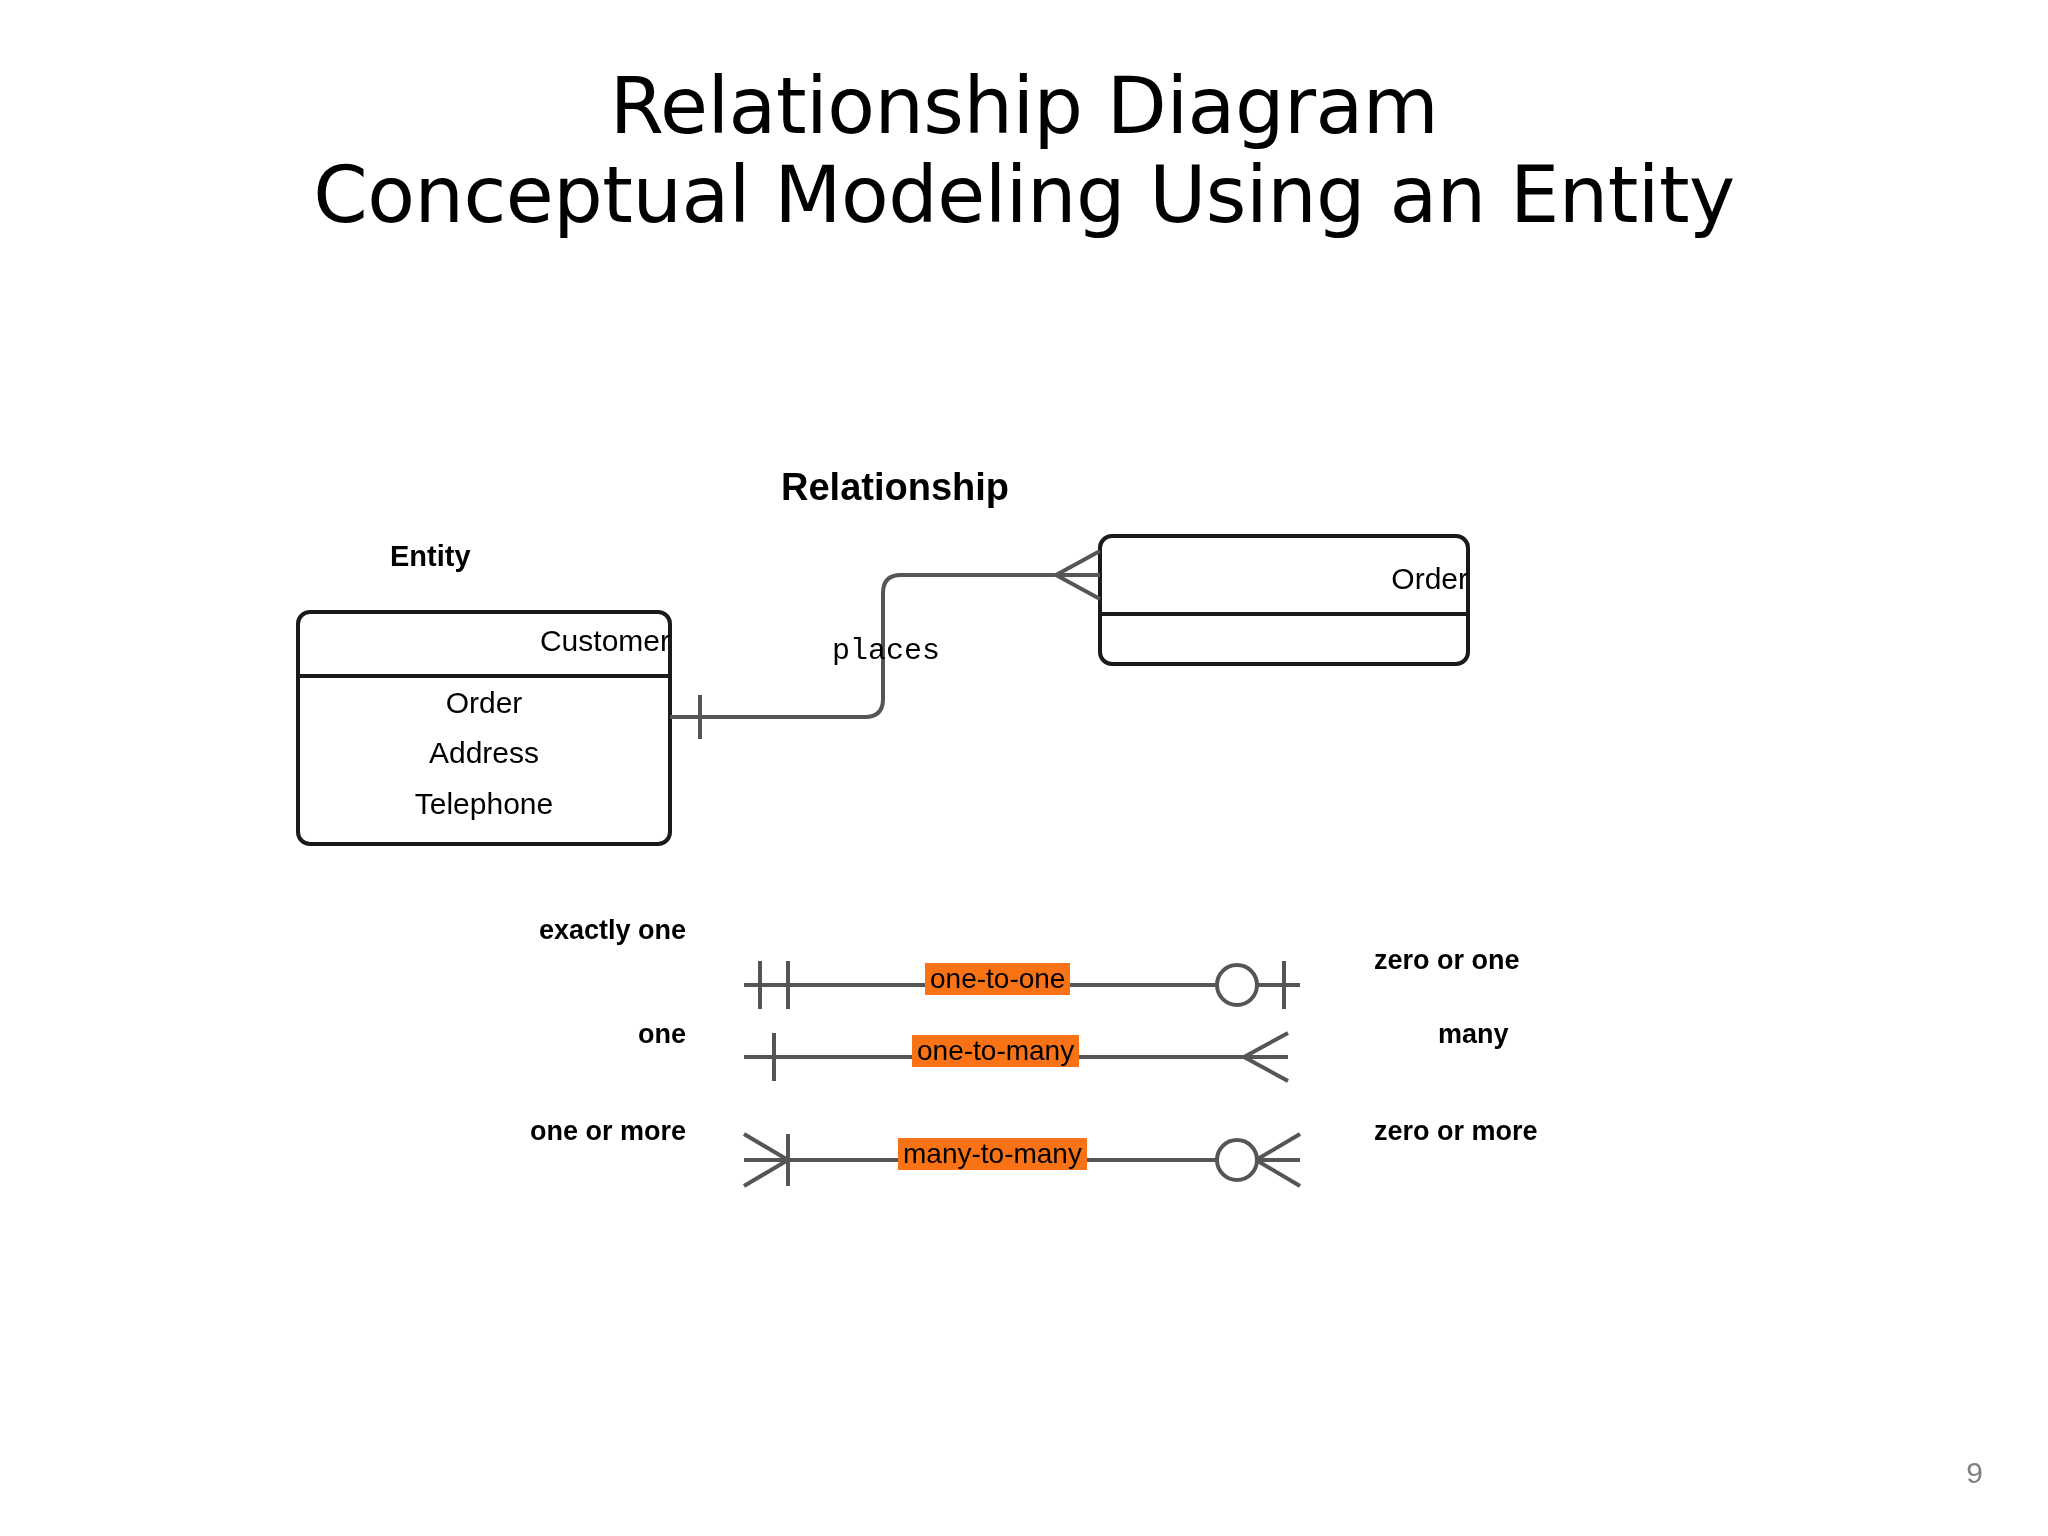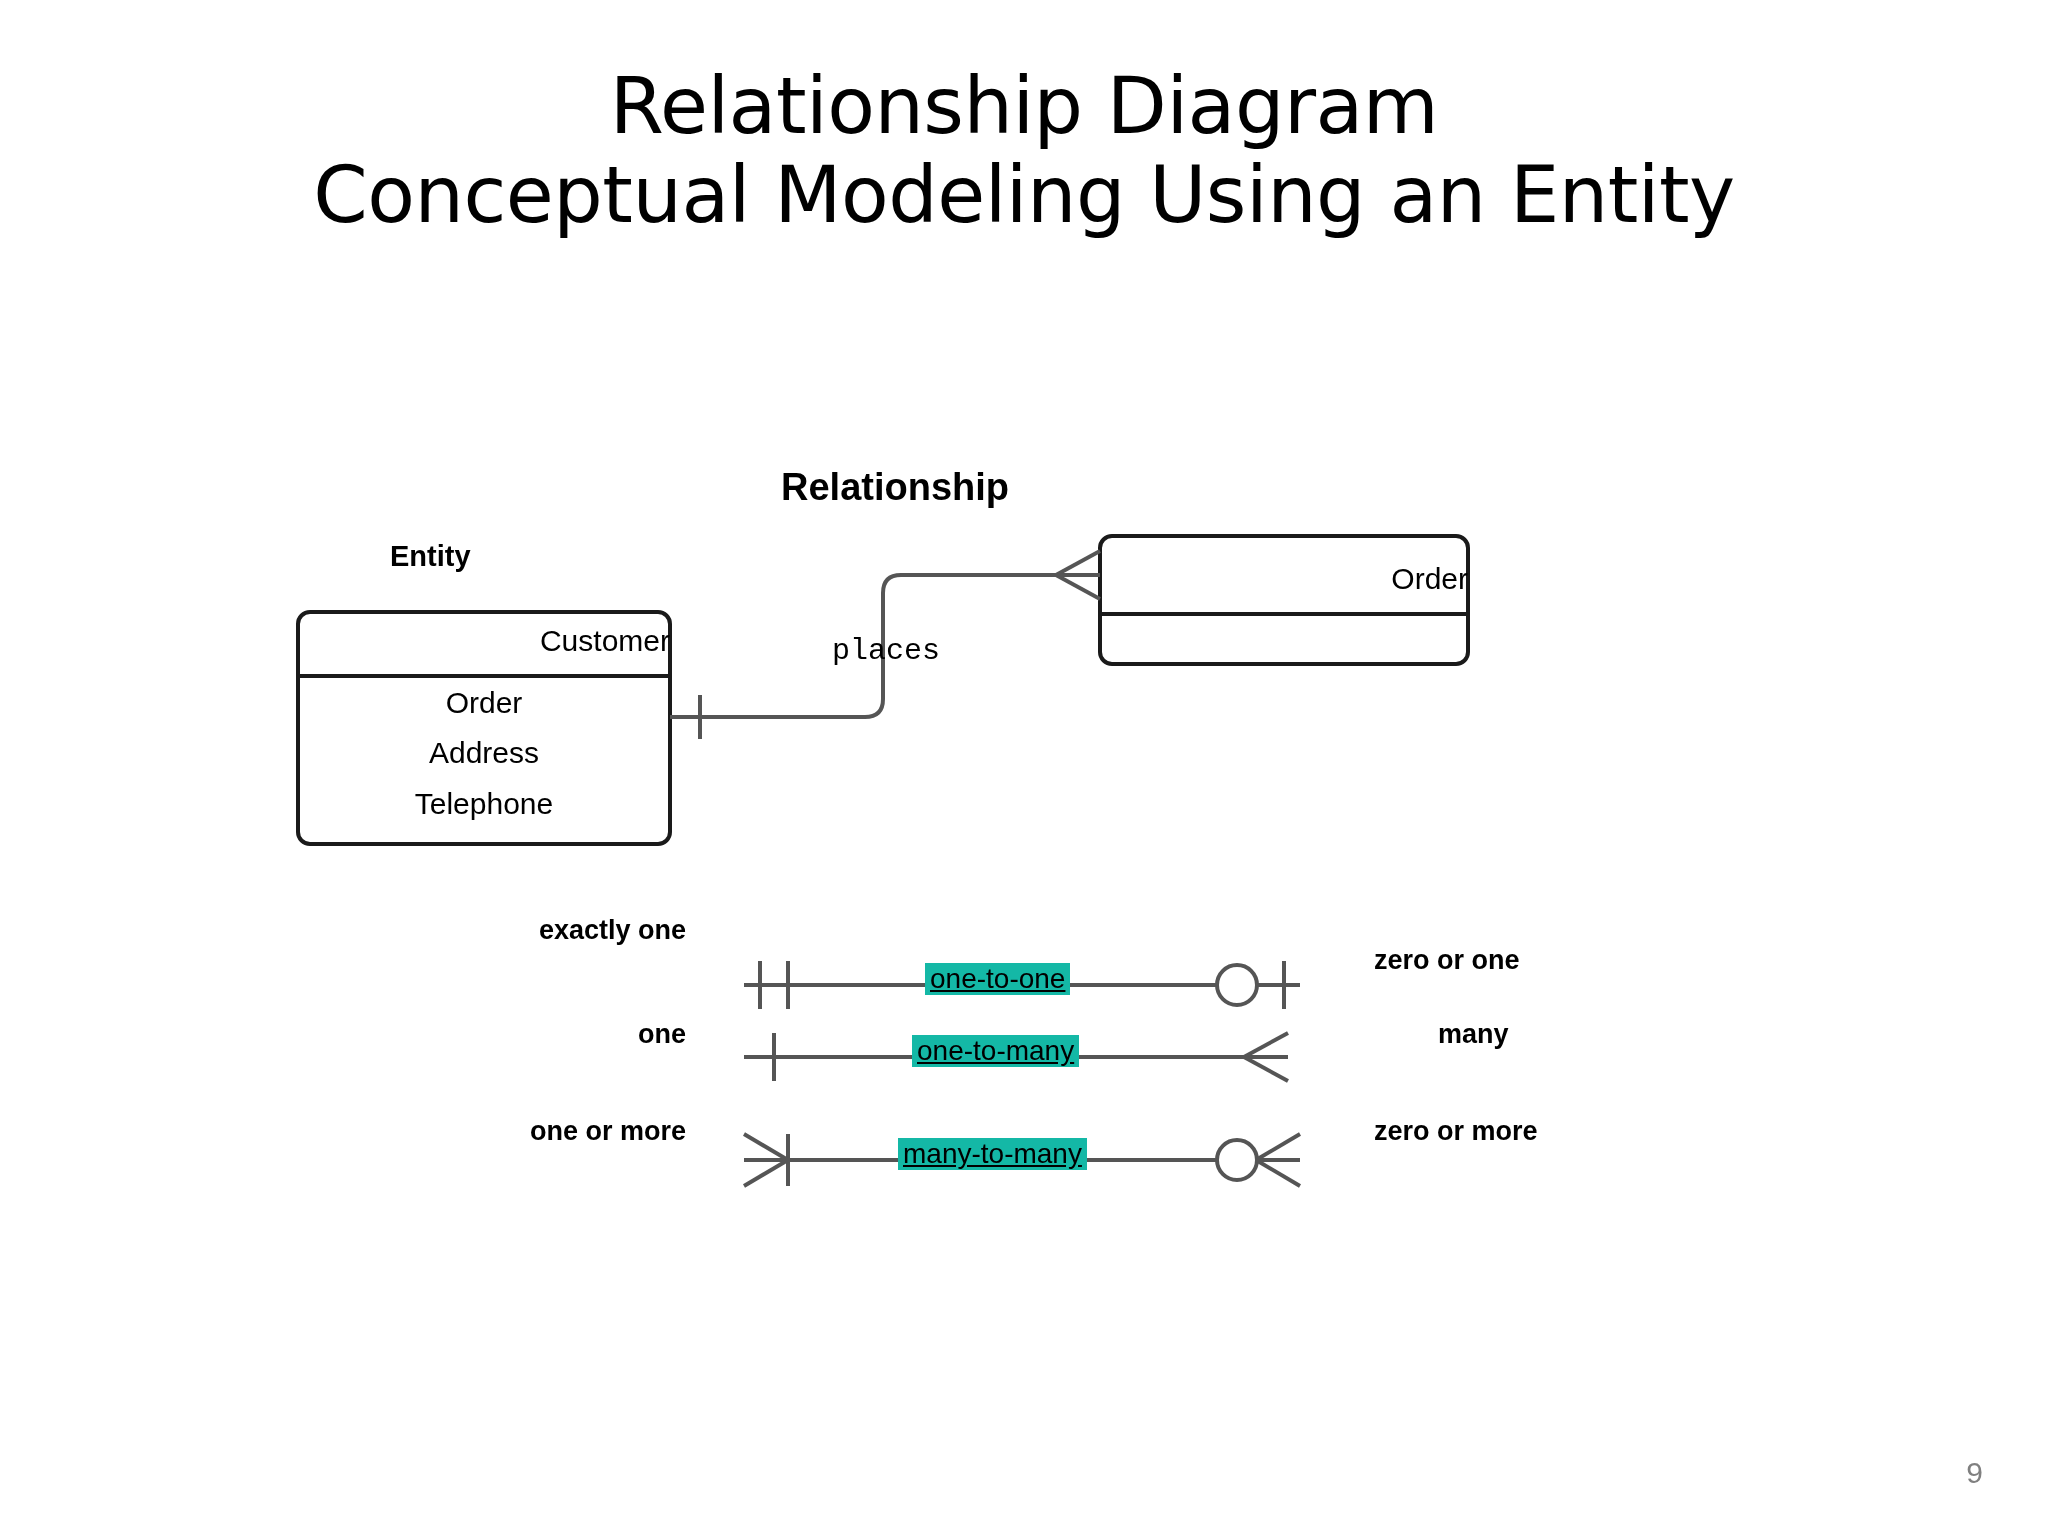--- a/index.html
+++ b/index.html
@@ -90,24 +90,23 @@
   .cl-3 { left: 380px;  top: 1116px; width: 306px; }
   .cr-1 { left: 1374px; top: 945px;  }
   .cr-2 { left: 1438px; top: 1019px; text-align: right; }
   .cr-3 { left: 1374px; top: 1116px; }
 
   .link-text {
     position: absolute;
     font-family: "Liberation Sans", sans-serif;
     font-size: 28px;
     color: #000000;
-    background: #14b8a6;
+    background: #f97316;
     padding: 0 5px;
     white-space: nowrap;
-    text-decoration: underline;
   }
   .lt-1 { left: 925px; top: 963px; }
   .lt-2 { left: 912px; top: 1035px; }
   .lt-3 { left: 898px; top: 1138px; }
 
   
   .page-number {
     position: absolute;
     right: 65px;
     bottom: 46px;

